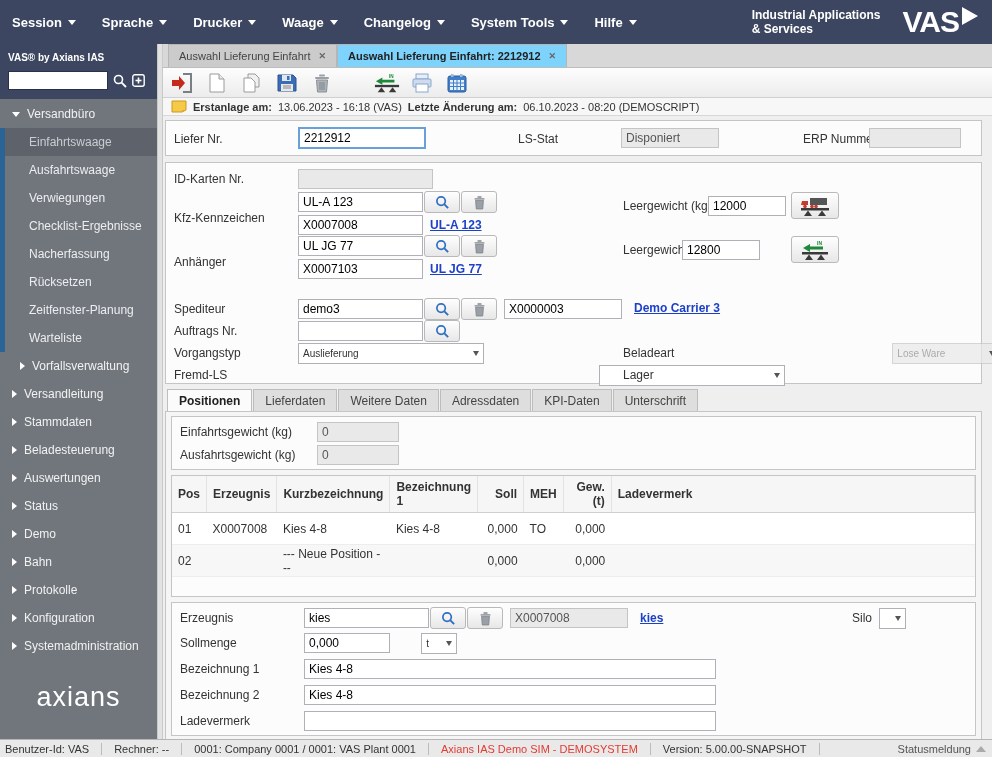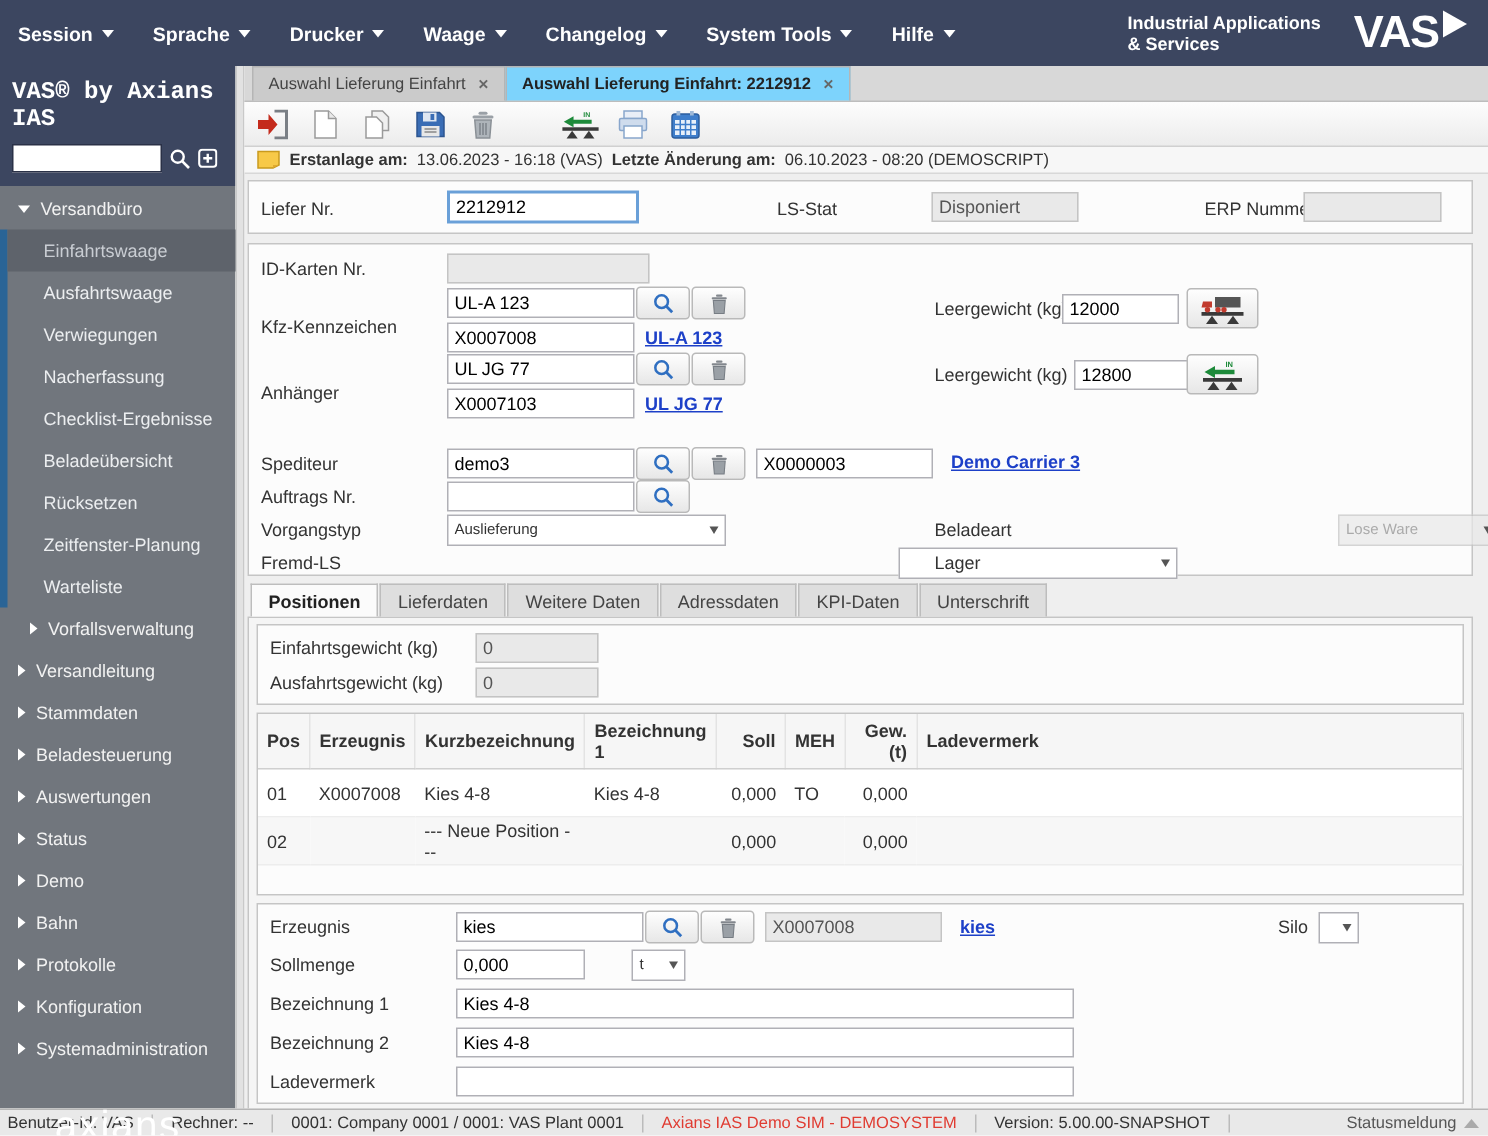--- a/index.html
+++ b/index.html
@@ -17,21 +17,21 @@
   .vas-logo { display: flex; align-items: flex-start; color: #fff; }
   .vas-logo .vas-text { font-size: 30px; font-weight: bold; letter-spacing: -1px; line-height: 30px; }
   .logo-triangle { width: 0; height: 0; border-top: 9px solid transparent; border-bottom: 9px solid transparent; border-left: 16px solid #fff; margin-left: 3px; margin-top: 0; }
 
   
   .main { flex: 1 1 auto; display: flex; min-height: 0; }
 
   
   .sidebar { width: 157px; flex: 0 0 auto; display: flex; flex-direction: column; background: #71767d; }
   .sidebar-head { background: #3c4660; padding: 8px 8px 9px 8px; }
-  .sidebar-title { color: #fff; font-weight: bold; font-size: 16px; margin-bottom: 8px; font-family: Liberation Mono, monospace; }
+  .sidebar-title { color: #fff; font-weight: bold; font-size: 10px; margin-bottom: 8px; }
   .search-row { display: flex; align-items: center; gap: 5px; }
   .search-row input { width: 100px; height: 19px; border: 1px solid #2a3147; font-size: 11px; padding: 0 3px; background:#fff; }
   .side-menu { flex: 1 1 auto; position: relative; }
   .group { color: #f2f2f2; font-size: 12px; padding: 8px 0 7px 12px; display: flex; align-items: center; gap: 7px; cursor: pointer; }
   .tri-down { width: 0; height: 0; border-left: 4px solid transparent; border-right: 4px solid transparent; border-top: 5px solid #fff; }
   .tri-right { width: 0; height: 0; border-top: 4px solid transparent; border-bottom: 4px solid transparent; border-left: 5px solid #fff; }
   .submenu { border-left: 5px solid #2a6496; }
   .sub-item { color: #eceef0; font-size: 12px; height: 28px; line-height: 28px; padding-left: 24px; cursor: pointer; }
   .sub-item.selected { background: #5e636b; color: #c9cdd3; }
   .subgroup { color: #f2f2f2; font-size: 12px; height: 28px; display: flex; align-items: center; gap: 7px; padding-left: 12px; cursor: pointer; }
@@ -166,23 +166,22 @@
       </div>
       <nav class="side-menu">
         <div class="group">
             <i class="tri-down"></i>
             <span>Versandbüro</span>
           </div>
         <div class="submenu">
           <div class="sub-item selected">Einfahrtswaage</div>
           <div class="sub-item">Ausfahrtswaage</div>
           <div class="sub-item">Verwiegungen</div>
+          <div class="sub-item">Checklist-Ergebnisse</div>
           <div class="sub-item">Nacherfassung</div>
-          <div class="sub-item">Checklist-Ergebnisse</div>
-          <div class="sub-item">Beladeübersicht</div>
           <div class="sub-item">Rücksetzen</div>
           <div class="sub-item">Zeitfenster-Planung</div>
           <div class="sub-item">Warteliste</div>
         </div>
         <div class="subgroup" style="padding-left:20px">
             <i class="tri-right"></i>
             <span>Vorfallsverwaltung</span>
           </div>
         <div class="subgroup">
             <i class="tri-right"></i>
@@ -384,21 +383,21 @@
           <div class="abs fbtn" style="left:295px;top:72px">
               <svg width="13" height="15" viewBox="0 0 18 20">
                 <rect x="2" y="4" width="14" height="2" rx="1" fill="#82878d"></rect>
                 <rect x="6" y="1.5" width="6" height="2" rx="1" fill="#82878d"></rect>
                 <path d="M3.5 7 h11 l-1 12 h-9 z" fill="#9aa0a6" stroke="#777d84"></path>
               </svg>
             </div>
           <input class="abs inp" style="left: 132px; top: 96px; width: 125px;" value="X0007103">
           <a class="abs link" style="left:264px;top:99px">UL JG 77</a>
           <span class="abs lbl" style="left:457px;top:80px">Leergewicht (kg)</span>
-          <input class="abs inp" style="left: 550px; top: 77px; width: 78px;" value="12800">
+          <input class="abs inp" style="left: 516px; top: 77px; width: 78px;" value="12800">
           <div class="abs fbtn big" style="left:625px;top:73px">
             <svg width="28" height="22" viewBox="0 0 28 22">
                 <text x="16" y="5.5" font-size="5" font-weight="bold" fill="#1d8a3a">IN</text>
                 <polygon points="2,9 9,5 9,7.5 22,7.5 22,10.5 9,10.5 9,13" fill="#1d8a3a"></polygon>
                 <rect x="1" y="13" width="26" height="2.5" fill="#3a3a3a"></rect>
                 <polygon points="4,21 8,15.5 12,21" fill="#3a3a3a"></polygon>
                 <polygon points="16,21 20,15.5 24,21" fill="#3a3a3a"></polygon>
               </svg>
           </div>
 

